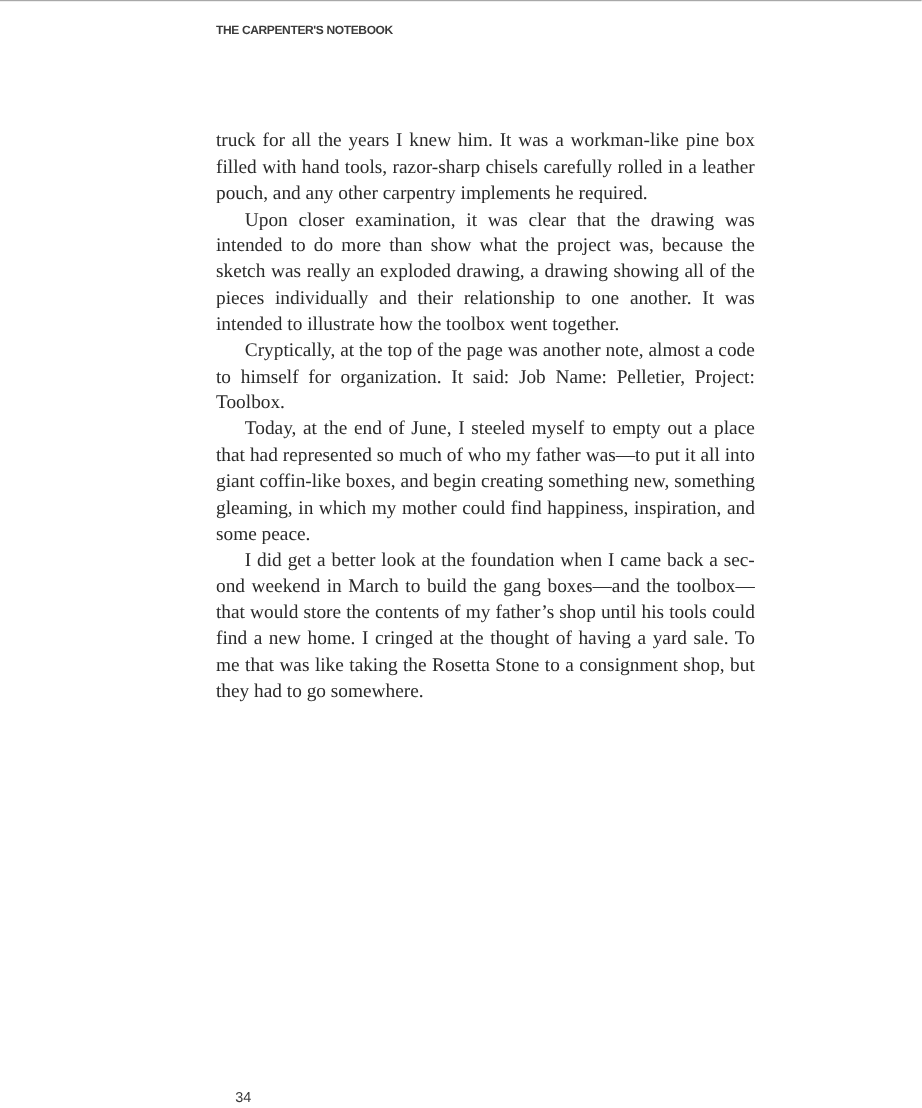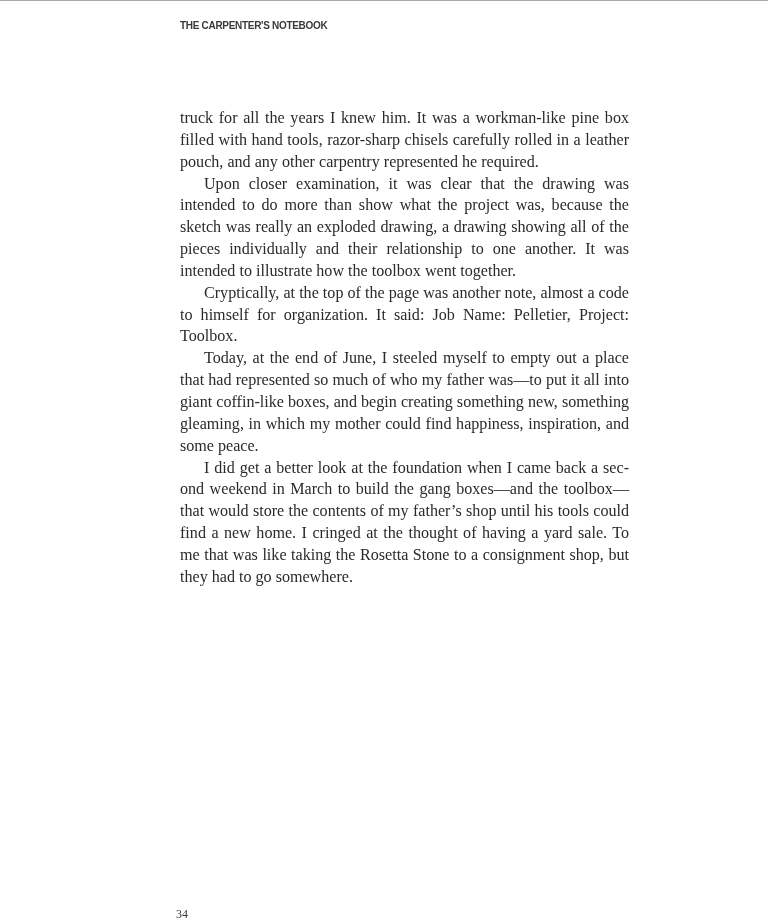--- a/index.html
+++ b/index.html
@@ -47,35 +47,35 @@
   .body-text p {
     margin: 0;
     text-indent: 24px;
     text-align: justify;
   }
   .body-text p.continued {
     text-indent: 0;
   }
   .folio {
     position: absolute;
-    left: 176px;
+    left: 196px;
     top: 907px;
-    font-family: Liberation Serif, serif;
+    font-family: Liberation Sans, sans-serif;
     font-size: 12px;
     color: #3a3a3a;
   }
 </style>
 </head>
 <body>
 
 <div class="top-rule"></div>
 
 <div class="running-head">THE CARPENTER'S NOTEBOOK</div>
 
 <div class="body-text">
-  <p class="continued">truck for all the years I knew him. It was a workman-like pine box filled with hand tools, razor-sharp chisels carefully rolled in a leather pouch, and any other carpentry represented he required.</p>
+  <p class="continued">truck for all the years I knew him. It was a workman-like pine box filled with hand tools, razor-sharp chisels carefully rolled in a leather pouch, and any other carpentry implements he required.</p>
   <p>Upon closer examination, it was clear that the drawing was intended to do more than show what the project was, because the sketch was really an exploded drawing, a drawing showing all of the pieces individually and their relationship to one another. It was intended to illustrate how the toolbox went together.</p>
   <p>Cryptically, at the top of the page was another note, almost a code to himself for organization. It said: Job Name: Pelletier, Project: Toolbox.</p>
   <p>Today, at the end of June, I steeled myself to empty out a place that had represented so much of who my father was—to put it all into giant coffin-like boxes, and begin creating something new, something gleaming, in which my mother could find happiness, inspiration, and some peace.</p>
   <p>I did get a better look at the foundation when I came back a sec­ond weekend in March to build the gang boxes—and the toolbox—that would store the contents of my father’s shop until his tools could find a new home. I cringed at the thought of having a yard sale. To me that was like taking the Rosetta Stone to a consignment shop, but they had to go somewhere.</p>
 </div>
 
 <div class="folio">34</div>
 
 </body></html>

